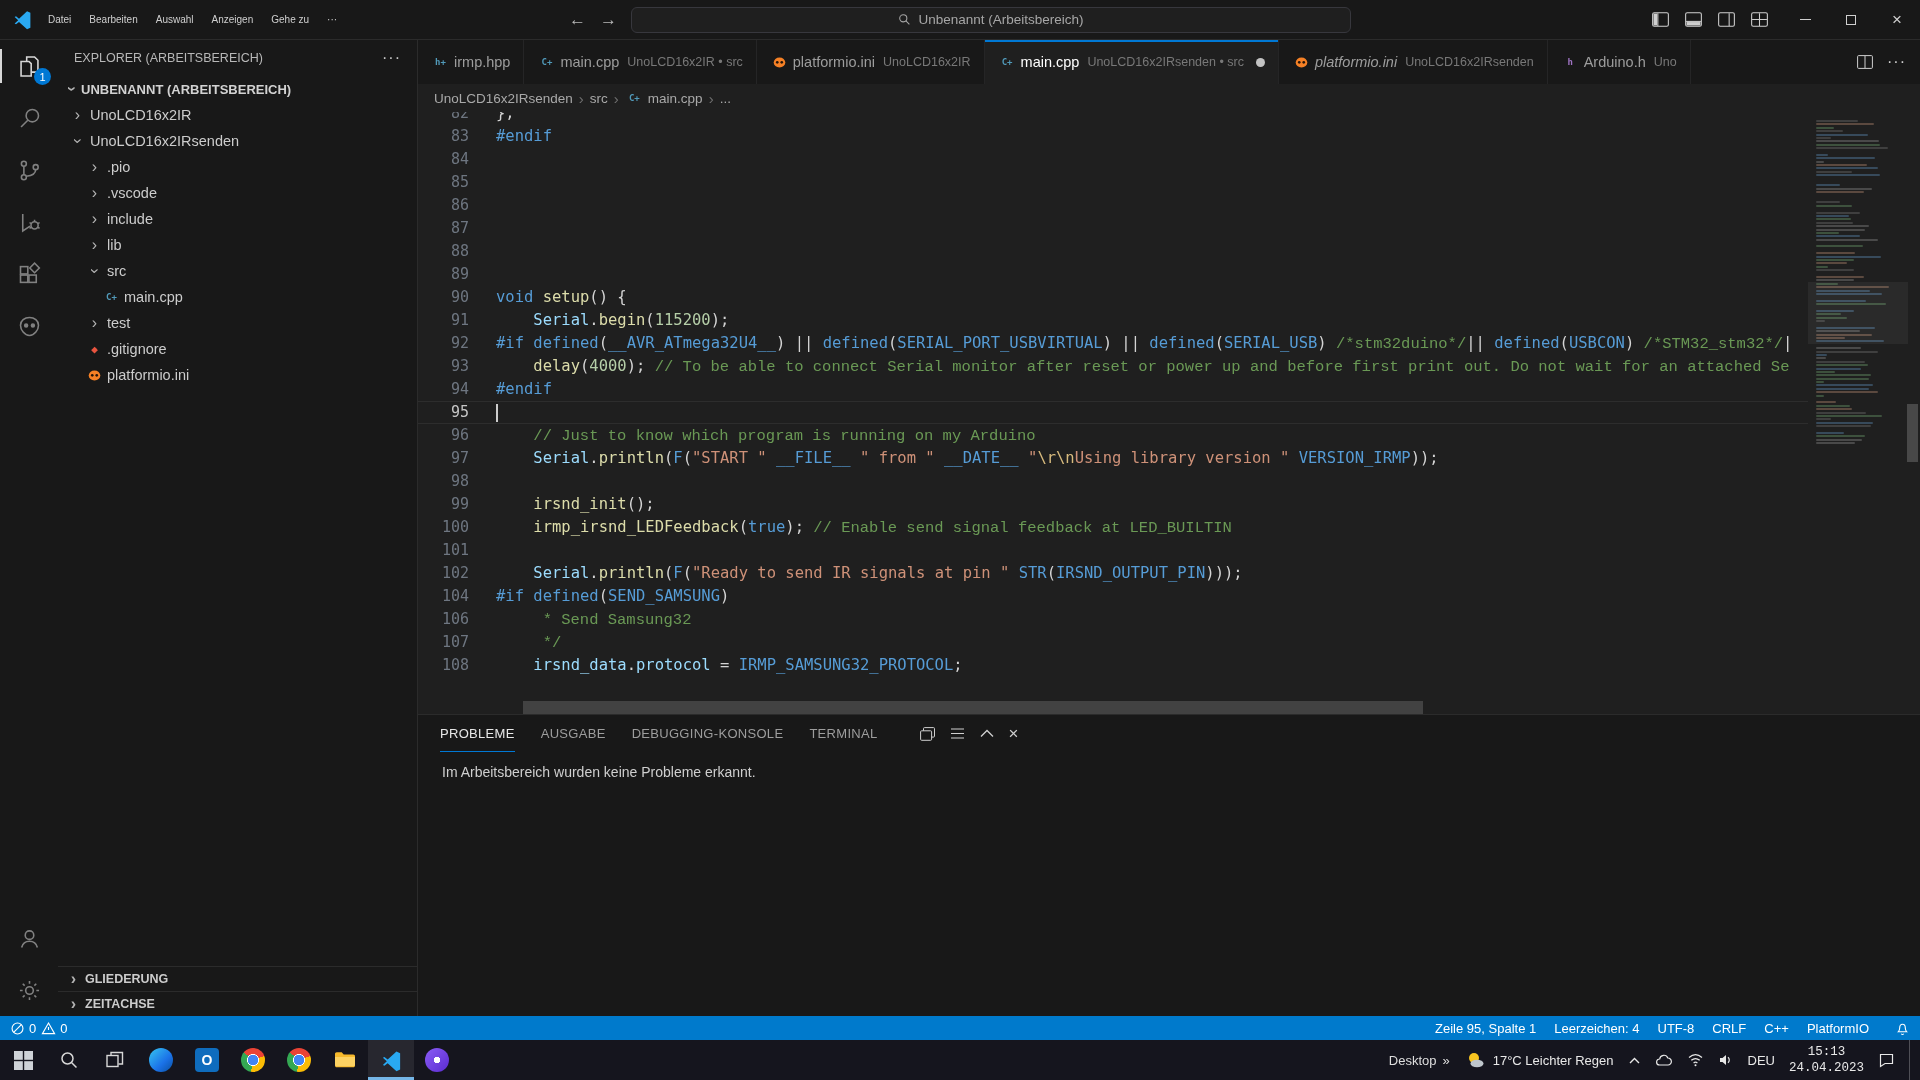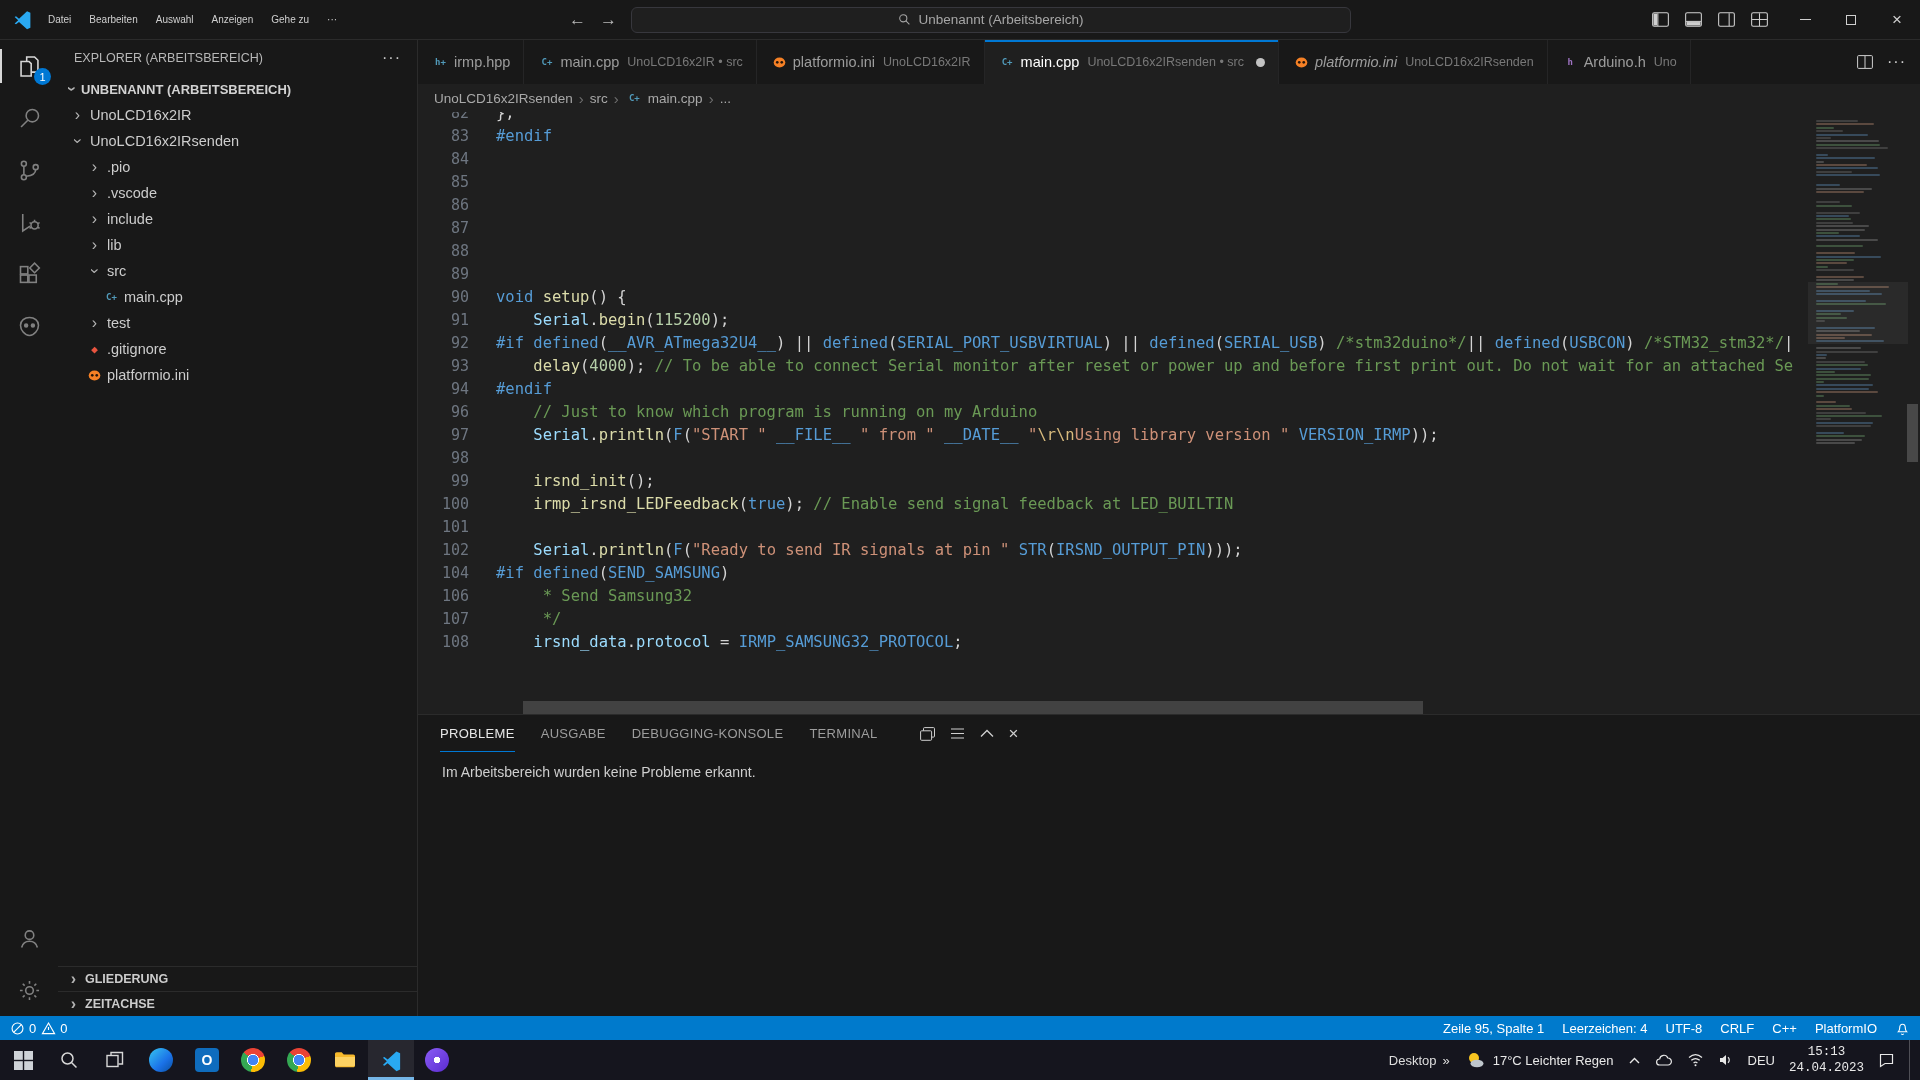--- a/index.html
+++ b/index.html
@@ -71,21 +71,21 @@
   .code-area{flex:1;position:relative;overflow:hidden;min-width:0;}
   .code-scroll{margin-top:-10px;}
   .code-line{display:flex;height:23px;line-height:23px;font-family:"DejaVu Sans Mono",monospace;font-size:15.5px;white-space:pre;}
   .code-line.current{box-shadow:inset 0 1px 0 #2d2d2d, inset 0 -1px 0 #2d2d2d;}
   .ln{width:78px;text-align:right;padding-right:27px;color:#6e7681;flex:none;font-size:15px;}
   .code-line.current .ln{color:#c6c6c6;}
   .lc{flex:1;min-width:0;overflow:hidden;color:#d4d4d4;}
   .caret{display:inline-block;width:2px;height:18px;background:#cccccc;vertical-align:middle;margin-right:-2px;}
   .tk-d{color:#d4d4d4;} .tk-kw{color:#569cd6;} .tk-pp{color:#569cd6;} .tk-mac{color:#569cd6;}
   .tk-fn{color:#dcdcaa;} .tk-var{color:#9cdcfe;} .tk-num{color:#b5cea8;} .tk-str{color:#ce9178;}
-  .tk-cmt{color:#6a9955;} .tk-esc{color:#d7ba7d;}
+  .tk-cmt{color:#6a9955;font-family:Liberation Mono, monospace;} .tk-esc{color:#d7ba7d;}
   .hscrollbar{position:absolute;left:105px;bottom:0;height:13px;width:900px;background:rgba(121,121,121,.4);}
   .minimap{width:112px;background:#1f1f1f;padding:8px 16px 0 8px;position:relative;flex:none;}
   .mm-line{height:2px;margin-bottom:1.4px;border-radius:1px;opacity:.55;}
   .minimap-viewport{position:absolute;left:0;right:12px;top:170px;height:62px;background:rgba(255,255,255,.05);}
   .vslider{position:absolute;right:2px;top:292px;width:11px;height:58px;background:rgba(121,121,121,.45);}
 
   
   .panel{height:302px;border-top:1px solid #2b2b2b;background:#181818;display:flex;flex-direction:column;flex:none;}
   .panel-header{height:37px;display:flex;align-items:center;padding:0 12px 0 22px;gap:26px;flex:none;}
   .panel-tab{height:100%;display:flex;align-items:center;font-size:13px;letter-spacing:.3px;color:#9d9d9d;border-bottom:1px solid transparent;cursor:pointer;white-space:nowrap;}
@@ -93,21 +93,21 @@
   .panel-filter{margin-left:auto;width:455px;height:25px;background:#2a2a2a;border:1px solid #3c3c3c;border-radius:2px;display:flex;align-items:center;padding:0 8px;gap:6px;}
   .panel-filter input{flex:1;background:transparent;border:none;outline:none;color:#ccc;font-size:13px;font-family:inherit;}
   .panel-filter input::placeholder{color:#8c8c8c;}
   .panel-actions{display:flex;gap:15px;margin-left:16px;color:#cfcfcf;align-items:center;}
   .panel-body{padding:12px 0 0 24px;font-size:14px;color:#cfcfcf;}
 
   
   .statusbar{height:24px;background:#007acc;display:flex;align-items:center;color:#fff;font-size:13px;padding:0 10px;flex:none;}
   .sb-left{display:flex;align-items:center;gap:5px;}
   .sb-problem{display:flex;align-items:center;gap:4px;cursor:pointer;}
-  .sb-right{margin-left:auto;display:flex;align-items:flex-end;gap:18px;}
+  .sb-right{margin-left:auto;display:flex;align-items:flex-end;gap:26px;}
   .sb-items{display:flex;align-items:center;gap:18px;}
   .sb-item{cursor:pointer;white-space:nowrap;}
 
   
   .taskbar{height:40px;background:#15151e;display:flex;align-items:stretch;color:#e8e8e8;}
   .tb-btn,.tb-app{width:46px;display:flex;align-items:center;justify-content:center;position:relative;cursor:pointer;flex:none;}
   .tb-app.tb-active{background:rgba(255,255,255,.08);box-shadow:inset 0 -3px 0 #75b6e7;}
   .tb-ic{width:24px;height:24px;display:flex;align-items:center;justify-content:center;font-weight:700;}
   .tb-edge{border-radius:50%;background:linear-gradient(135deg,#36c5f0 0%,#1b72e8 60%,#0a50a0 100%);}
   .tb-outlook{border-radius:4px;background:#0f6cbd;color:#fff;font-size:14px;}
@@ -416,20 +416,21 @@
             <div class="code-line"><span class="ln">85</span><span class="lc"></span></div>
             <div class="code-line"><span class="ln">86</span><span class="lc"></span></div>
             <div class="code-line"><span class="ln">87</span><span class="lc"></span></div>
             <div class="code-line"><span class="ln">88</span><span class="lc"></span></div>
             <div class="code-line"><span class="ln">89</span><span class="lc"></span></div>
             <div class="code-line"><span class="ln">90</span><span class="lc"><span class="tk-kw">void</span><span class="tk-d"> </span><span class="tk-fn">setup</span><span class="tk-d">() {</span></span></div>
             <div class="code-line"><span class="ln">91</span><span class="lc"><span class="tk-d">    </span><span class="tk-var">Serial</span><span class="tk-d">.</span><span class="tk-fn">begin</span><span class="tk-d">(</span><span class="tk-num">115200</span><span class="tk-d">);</span></span></div>
             <div class="code-line"><span class="ln">92</span><span class="lc"><span class="tk-pp">#if</span><span class="tk-d"> </span><span class="tk-pp">defined</span><span class="tk-d">(</span><span class="tk-mac">__AVR_ATmega32U4__</span><span class="tk-d">) || </span><span class="tk-pp">defined</span><span class="tk-d">(</span><span class="tk-mac">SERIAL_PORT_USBVIRTUAL</span><span class="tk-d">) || </span><span class="tk-pp">defined</span><span class="tk-d">(</span><span class="tk-mac">SERIAL_USB</span><span class="tk-d">) </span><span class="tk-cmt">/*stm32duino*/</span><span class="tk-d">|| </span><span class="tk-pp">defined</span><span class="tk-d">(</span><span class="tk-mac">USBCON</span><span class="tk-d">) </span><span class="tk-cmt">/*STM32_stm32*/</span><span class="tk-d">|</span></span></div>
             <div class="code-line"><span class="ln">93</span><span class="lc"><span class="tk-d">    </span><span class="tk-fn">delay</span><span class="tk-d">(</span><span class="tk-num">4000</span><span class="tk-d">); </span><span class="tk-cmt">// To be able to connect Serial monitor after reset or power up and before first print out. Do not wait for an attached Se</span></span></div>
             <div class="code-line"><span class="ln">94</span><span class="lc"><span class="tk-pp">#endif</span></span></div>
+            <div class="code-line current"><span class="ln">95</span><span class="lc"><span class="caret"></span></span></div>
             <div class="code-line"><span class="ln">96</span><span class="lc"><span class="tk-d">    </span><span class="tk-cmt">// Just to know which program is running on my Arduino</span></span></div>
             <div class="code-line"><span class="ln">97</span><span class="lc"><span class="tk-d">    </span><span class="tk-var">Serial</span><span class="tk-d">.</span><span class="tk-fn">println</span><span class="tk-d">(</span><span class="tk-mac">F</span><span class="tk-d">(</span><span class="tk-str">"START "</span><span class="tk-d"> </span><span class="tk-mac">__FILE__</span><span class="tk-d"> </span><span class="tk-str">" from "</span><span class="tk-d"> </span><span class="tk-mac">__DATE__</span><span class="tk-d"> </span><span class="tk-str">"</span><span class="tk-esc">\r\n</span><span class="tk-str">Using library version "</span><span class="tk-d"> </span><span class="tk-mac">VERSION_IRMP</span><span class="tk-d">));</span></span></div>
             <div class="code-line"><span class="ln">98</span><span class="lc"></span></div>
             <div class="code-line"><span class="ln">99</span><span class="lc"><span class="tk-d">    </span><span class="tk-fn">irsnd_init</span><span class="tk-d">();</span></span></div>
             <div class="code-line"><span class="ln">100</span><span class="lc"><span class="tk-d">    </span><span class="tk-fn">irmp_irsnd_LEDFeedback</span><span class="tk-d">(</span><span class="tk-kw">true</span><span class="tk-d">); </span><span class="tk-cmt">// Enable send signal feedback at LED_BUILTIN</span></span></div>
             <div class="code-line"><span class="ln">101</span><span class="lc"></span></div>
             <div class="code-line"><span class="ln">102</span><span class="lc"><span class="tk-d">    </span><span class="tk-var">Serial</span><span class="tk-d">.</span><span class="tk-fn">println</span><span class="tk-d">(</span><span class="tk-mac">F</span><span class="tk-d">(</span><span class="tk-str">"Ready to send IR signals at pin "</span><span class="tk-d"> </span><span class="tk-mac">STR</span><span class="tk-d">(</span><span class="tk-mac">IRSND_OUTPUT_PIN</span><span class="tk-d">)));</span></span></div>
             <div class="code-line"><span class="ln">104</span><span class="lc"><span class="tk-pp">#if</span><span class="tk-d"> </span><span class="tk-pp">defined</span><span class="tk-d">(</span><span class="tk-mac">SEND_SAMSUNG</span><span class="tk-d">)</span></span></div>
             <div class="code-line"><span class="ln">106</span><span class="lc"><span class="tk-d">    </span><span class="tk-cmt"> * Send Samsung32</span></span></div>
             <div class="code-line"><span class="ln">107</span><span class="lc"><span class="tk-d">    </span><span class="tk-cmt"> */</span></span></div>

